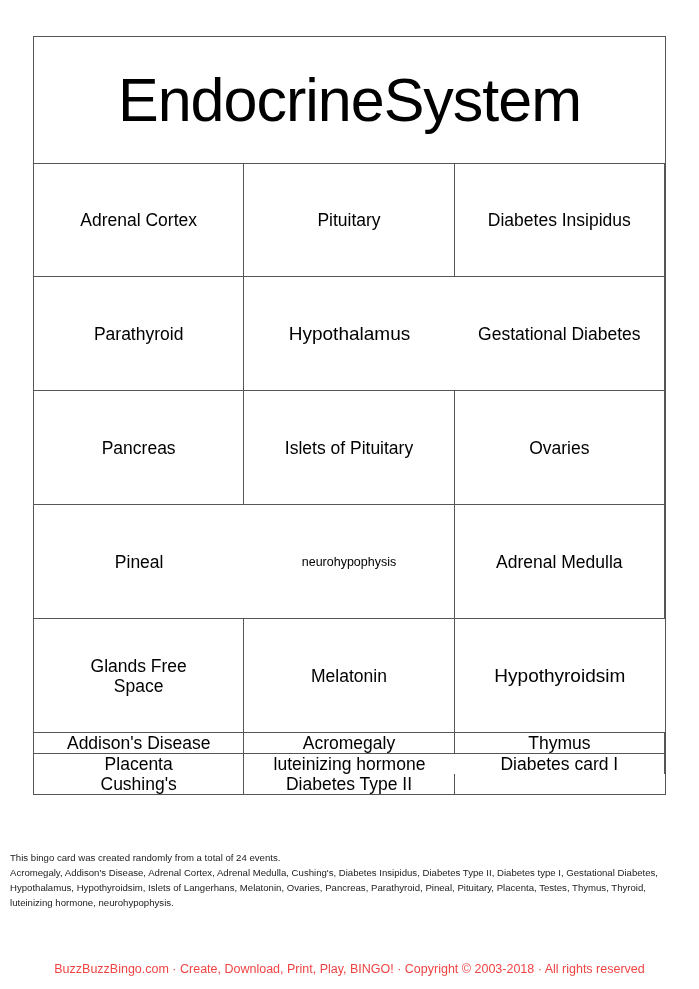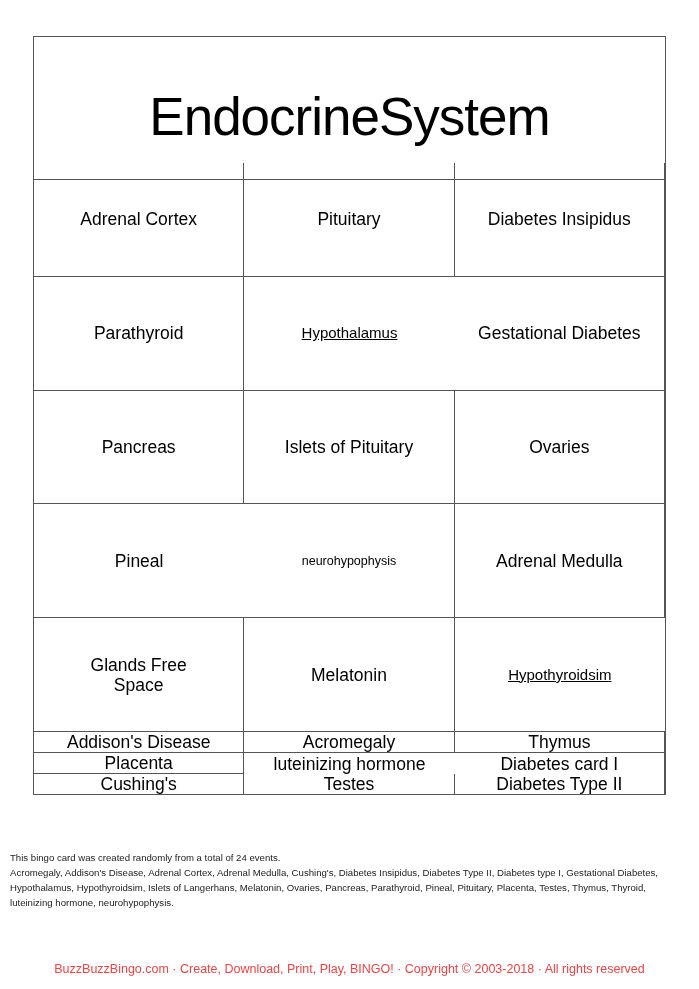--- a/index.html
+++ b/index.html
@@ -1,31 +1,31 @@
 <!DOCTYPE html>
 <html><head>
 <meta charset="utf-8">
 <style>
   html, body { margin: 0; padding: 0; background: #ffffff; }
   body { width: 699px; height: 989px; position: relative; overflow: hidden;
          font-family: "Liberation Sans", sans-serif; color: #000; }
   .card { position: absolute; left: 33px; top: 36px; width: 633px; height: 759px;
           border: 1px solid #555; box-sizing: border-box; }
-  .title { position: absolute; left: 0; top: 16px; width: 631px; height: 127px;
+  .title { position: absolute; left: 0; top: 0; width: 631px; height: 127px;
            border-bottom: 1px solid #555; box-sizing: border-box;
            display: flex; align-items: center; justify-content: center;
-           font-size: 53px; letter-spacing: -1px; }
+           font-size: 61px; letter-spacing: -1px; }
   .grid { position: absolute; left: 0; top: 126px; width: 631px; height: 631px;
           display: grid; grid-template-columns: repeat(3, 1fr); grid-template-rows: repeat(5, 1fr); }
   .cell { border-right: 1px solid #555; border-bottom: 1px solid #555;
           display: flex; align-items: center; justify-content: center; text-align: center;
           font-size: 17.5px; line-height: 20px; padding: 0 4px; box-sizing: border-box; }
   .cell:nth-child(5n) { border-right: none; }
   .cell:nth-last-child(-n+5) { border-bottom: none; }
-  .cell.small { font-size: 15px; text-decoration: underline; }
+  .cell.small { font-size: 19px; }
   .cell.tiny { font-size: 12.5px; }
   .info { position: absolute; left: 10px; top: 806px; width: 680px;
           font-size: 9.6px; line-height: 15px; color: #222; margin-top: 44px; }
   .footer { position: absolute; left: 0; top: 962px; width: 699px; text-align: center;
             font-size: 12.5px; color: #ef4444; }
 </style>
 </head>
 <body>
 
 <div class="card">
@@ -46,21 +46,20 @@
     <div class="cell" style="padding:0 30px;">Glands Free Space</div>
     <div class="cell">Melatonin</div>
     <div class="cell small">Hypothyroidsim</div>
     <div class="cell">Addison's Disease</div>
     <div class="cell">Acromegaly</div>
     <div class="cell">Thymus</div>
     <div class="cell">Placenta</div>
     <div class="cell" style="padding:0 16px;">luteinizing hormone</div>
     <div class="cell" style="padding:0 26px;">Diabetes card I</div>
     <div class="cell">Cushing's</div>
-    <div class="cell">Testes</div>
     <div class="cell" style="padding:0 22px;">Diabetes Type II</div>
   </div>
 </div>
 
 <div class="info">
   <div>This bingo card was created randomly from a total of 24 events.</div>
   <div>Acromegaly, Addison's Disease, Adrenal Cortex, Adrenal Medulla, Cushing's, Diabetes Insipidus, Diabetes Type II, Diabetes type I, Gestational Diabetes, Hypothalamus, Hypothyroidsim, Islets of Langerhans, Melatonin, Ovaries, Pancreas, Parathyroid, Pineal, Pituitary, Placenta, Testes, Thymus, Thyroid, luteinizing hormone, neurohypophysis.</div>
 </div>
 
 <div class="footer">BuzzBuzzBingo.com · Create, Download, Print, Play, BINGO! · Copyright © 2003-2018 · All rights reserved</div>

